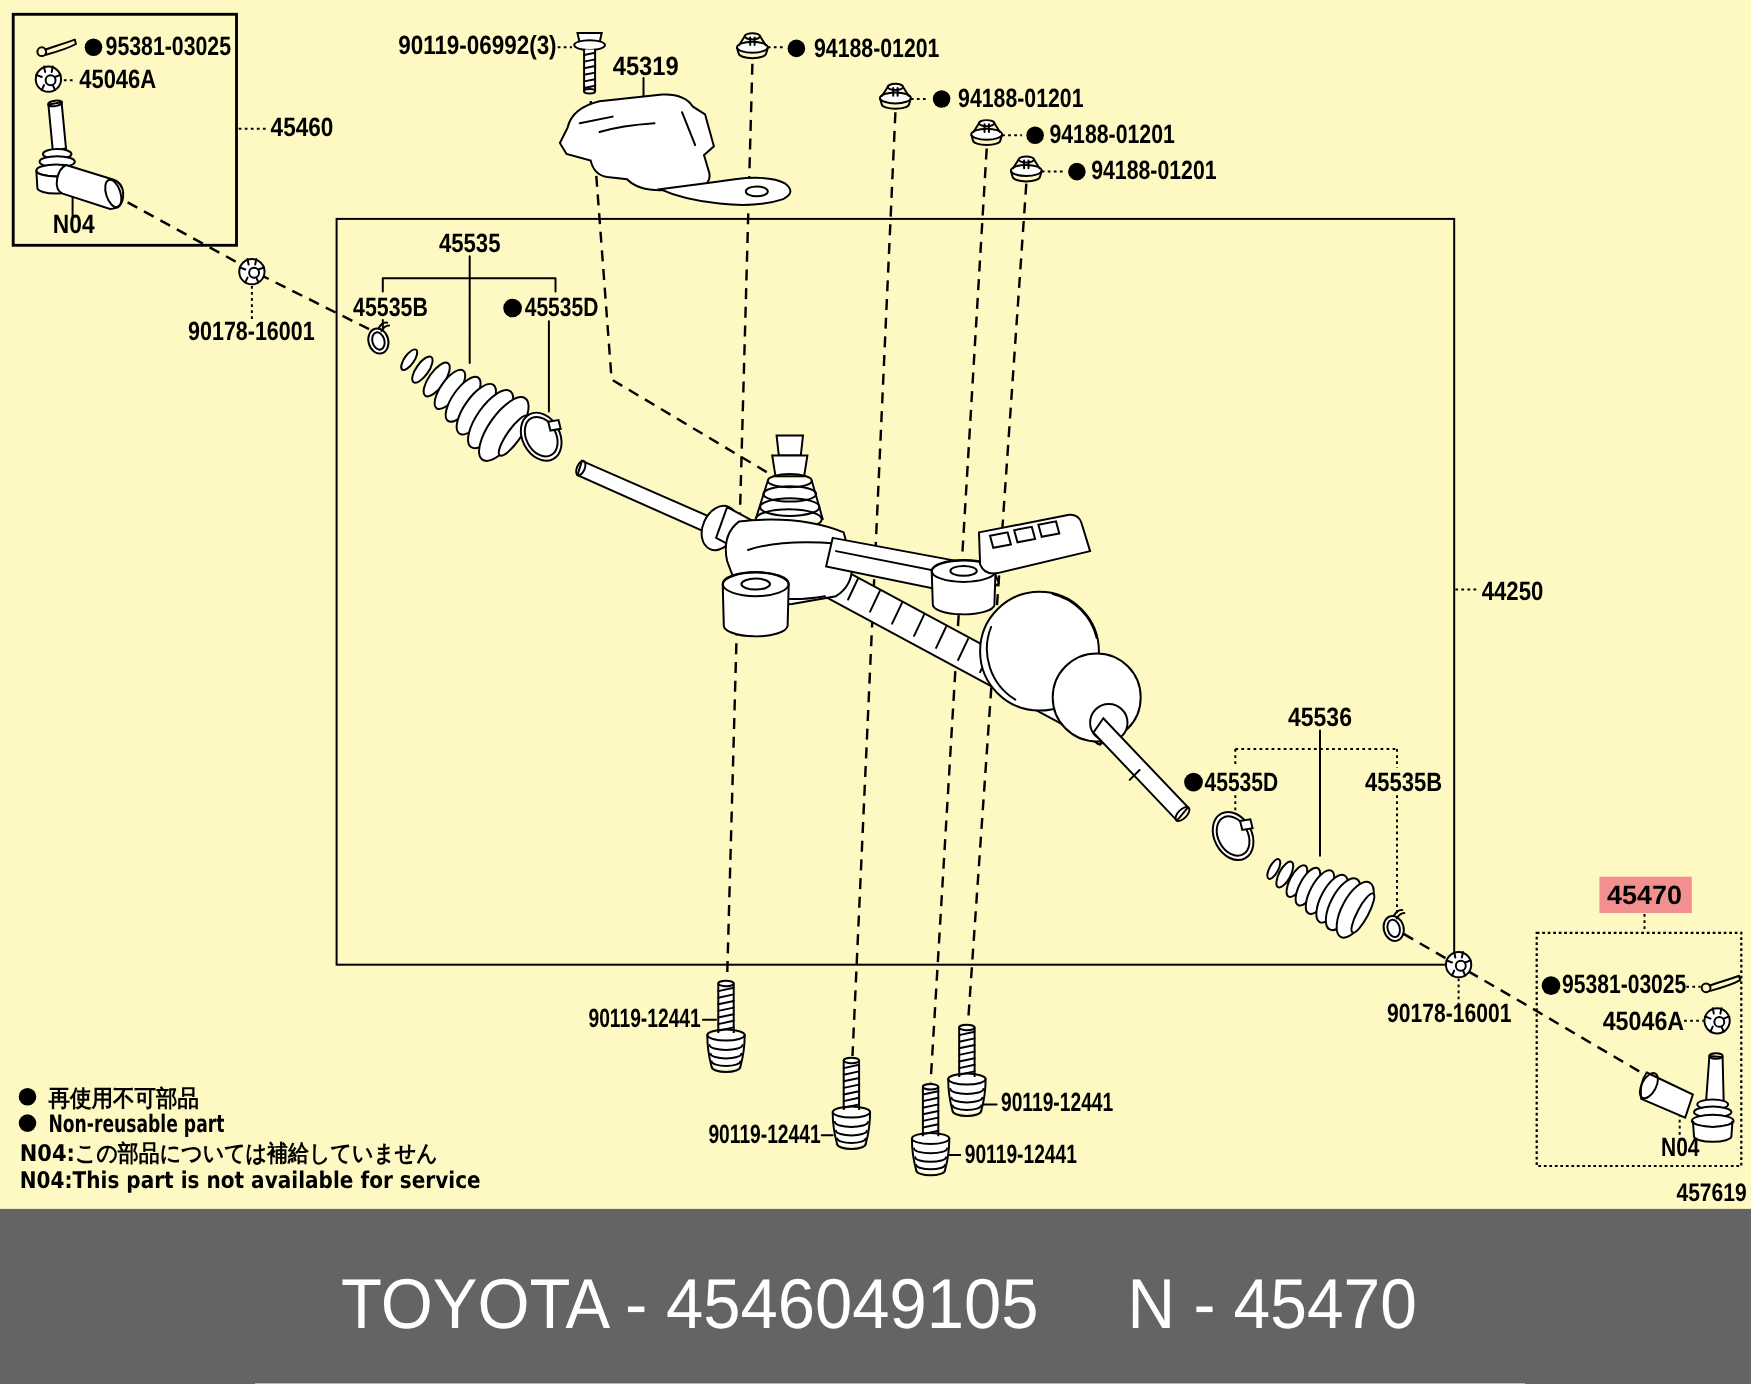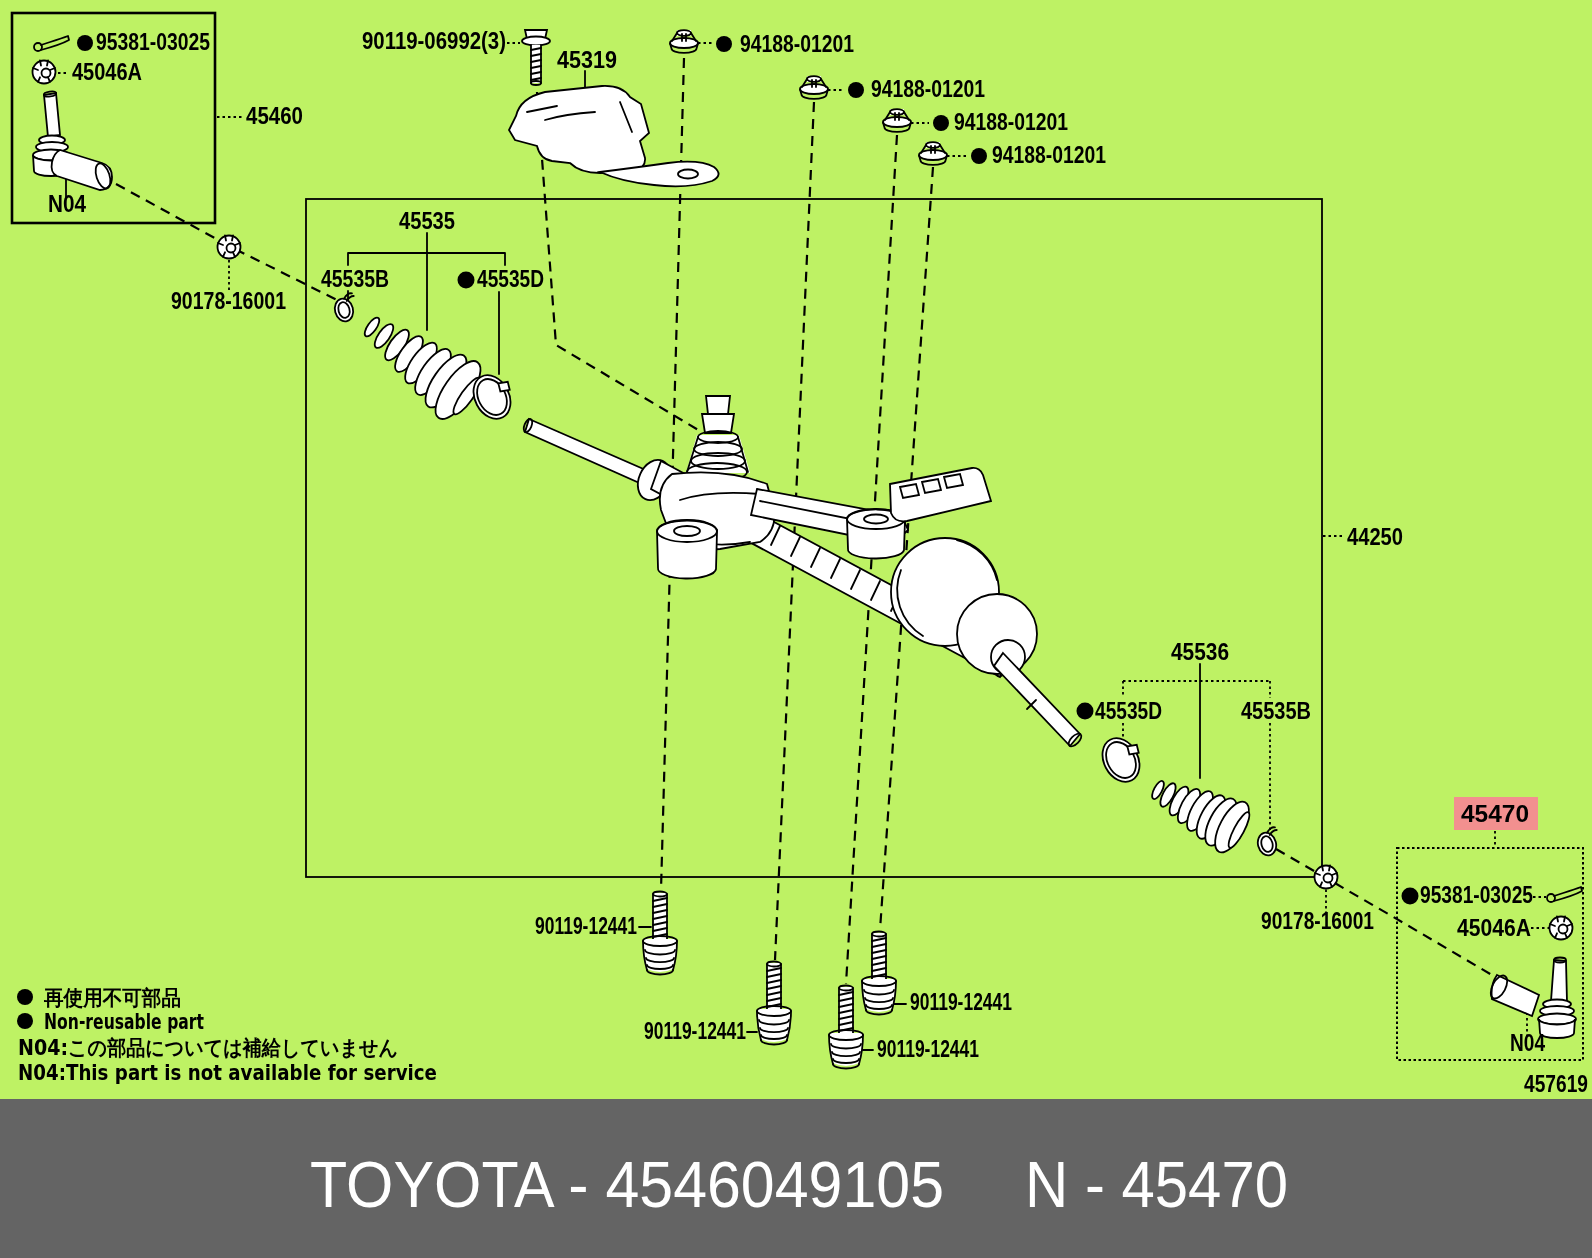--- a/index.html
+++ b/index.html
@@ -1,16 +1,16 @@
 <!DOCTYPE html>
 <html><head>
 <meta charset="utf-8">
 <style>
   html,body{margin:0;padding:0;background:#fff;}
-  .stage{position:relative;width:1592px;height:1258px;background:#bef264;overflow:hidden;}
+  .stage{position:relative;width:1592px;height:1258px;background:#fef9c3;overflow:hidden;}
   svg{display:block;}
   .pn{font-family:"Liberation Sans",sans-serif;font-weight:bold;fill:#000;}
   .jp{font-family:"DejaVu Sans",sans-serif;font-weight:bold;fill:#000;}
   .ftxt{font-family:"Liberation Sans",sans-serif;fill:#fff;}
   .ln{stroke:#000;stroke-width:1.8;fill:none;stroke-linecap:round;}
   .lnf{stroke:#000;stroke-width:1.8;fill:#fff;}
   .dash{stroke:#000;stroke-width:2.2;fill:none;stroke-dasharray:10 7;}
   .dot{stroke:#000;stroke-width:1.8;fill:none;stroke-dasharray:2.5 3;}
   .blk{fill:#000;stroke:none;}
 </style>

